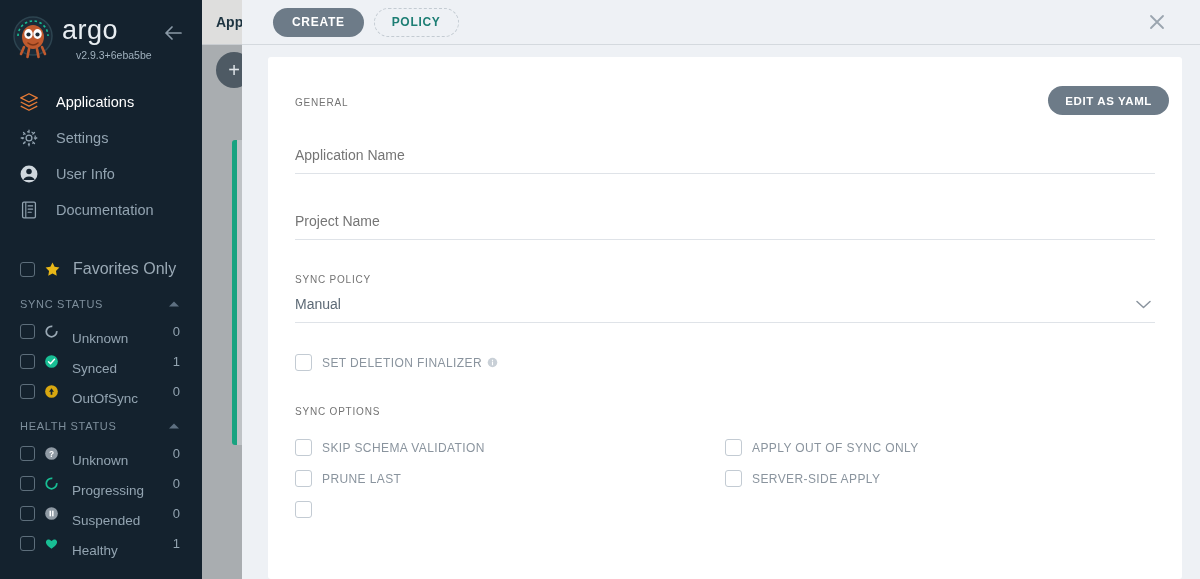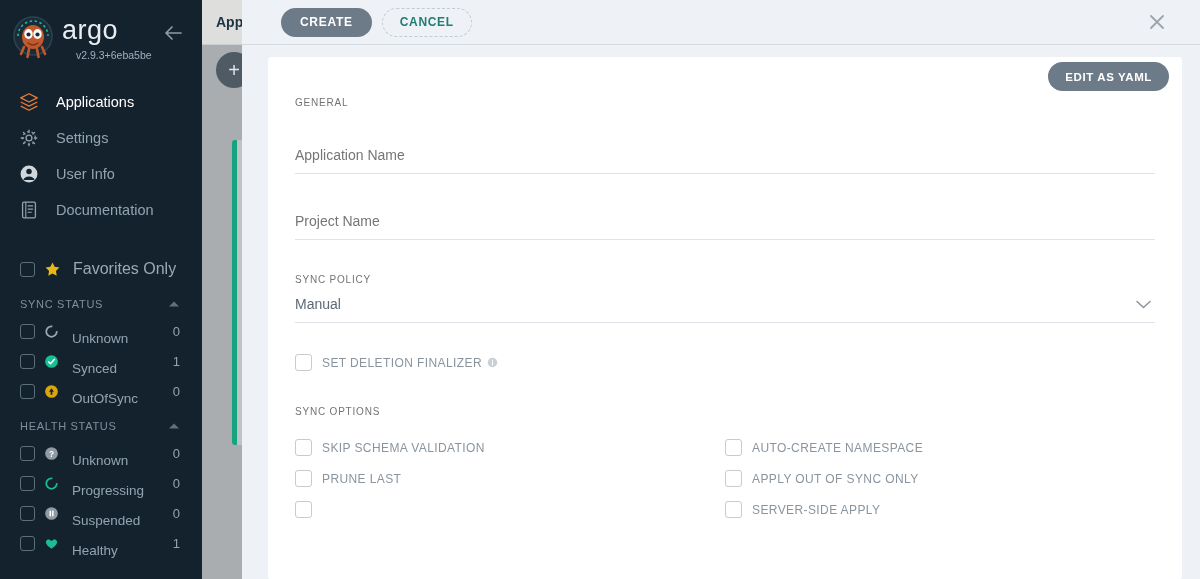--- a/index.html
+++ b/index.html
@@ -121,21 +121,21 @@
 
   
   .modal {
     position: absolute; left: 242px; top: 0;
     width: 958px; height: 579px;
     background: #eef1f5;
   }
   .modal-head {
     height: 45px;
     display: flex; align-items: center;
-    padding-left: 39px;
+    padding-left: 31px;
     border-bottom: 1px solid #d4d9de;
     position: relative;
   }
   .btn-create {
     height: 29px; padding: 0 19px;
     border-radius: 15px; border: none;
     background: #6d7b88; color: #ffffff;
     font-size: 12px; font-weight: bold; letter-spacing: 0.7px;
     cursor: pointer;
     font-family: "Liberation Sans", sans-serif;
@@ -157,21 +157,21 @@
   .panel {
     position: absolute; left: 26px; top: 57px;
     width: 914px; height: 522px;
     background: #ffffff;
     border-radius: 3px;
     overflow: hidden;
   }
   .panel-inner { padding: 22px 27px 0 27px; position: relative; }
 
   .btn-yaml {
-    position: absolute; right: 13px; top: 5px;
+    position: absolute; right: 13px; top: 29px;
     height: 29px; padding: 0 17px;
     border-radius: 15px; border: none;
     background: #6d7b88; color: #ffffff;
     font-size: 11.5px; font-weight: bold; letter-spacing: 0.6px;
     cursor: pointer;
     font-family: "Liberation Sans", sans-serif;
   }
 
   .section-label {
     font-size: 10px; letter-spacing: 0.8px;
@@ -411,21 +411,21 @@
     <div class="bg-body">
       <div class="fab">+</div>
       <div class="app-card"></div>
     </div>
   </div>
 
   <div class="modal">
 
     <div class="modal-head">
       <button class="btn-create">CREATE</button>
-      <button class="btn-cancel">CANCEL</button>
+      <button class="btn-cancel">POLICY</button>
       <svg class="close-x" viewBox="0 0 22 22">
         <path d="M5 5 L17 17 M17 5 L5 17" stroke="#9ba5af" stroke-width="1.8" stroke-linecap="round"></path>
       </svg>
     </div>
 
     <div class="panel">
       <div class="panel-inner">
 
         <button class="btn-yaml">EDIT AS YAML</button>
 
@@ -476,24 +476,20 @@
                 <span class="opt-label">PRUNE LAST</span>
               </div>
               <div class="opt-row">
                 <span class="opt-cb"></span>
               </div>
             </div>
 
             <div>
               <div class="opt-row">
                 <span class="opt-cb"></span>
-                <span class="opt-label">AUTO-CREATE NAMESPACE</span>
-              </div>
-              <div class="opt-row">
-                <span class="opt-cb"></span>
                 <span class="opt-label">APPLY OUT OF SYNC ONLY</span>
               </div>
               <div class="opt-row">
                 <span class="opt-cb"></span>
                 <span class="opt-label">SERVER-SIDE APPLY</span>
               </div>
             </div>
           </div>
         </div>
 

